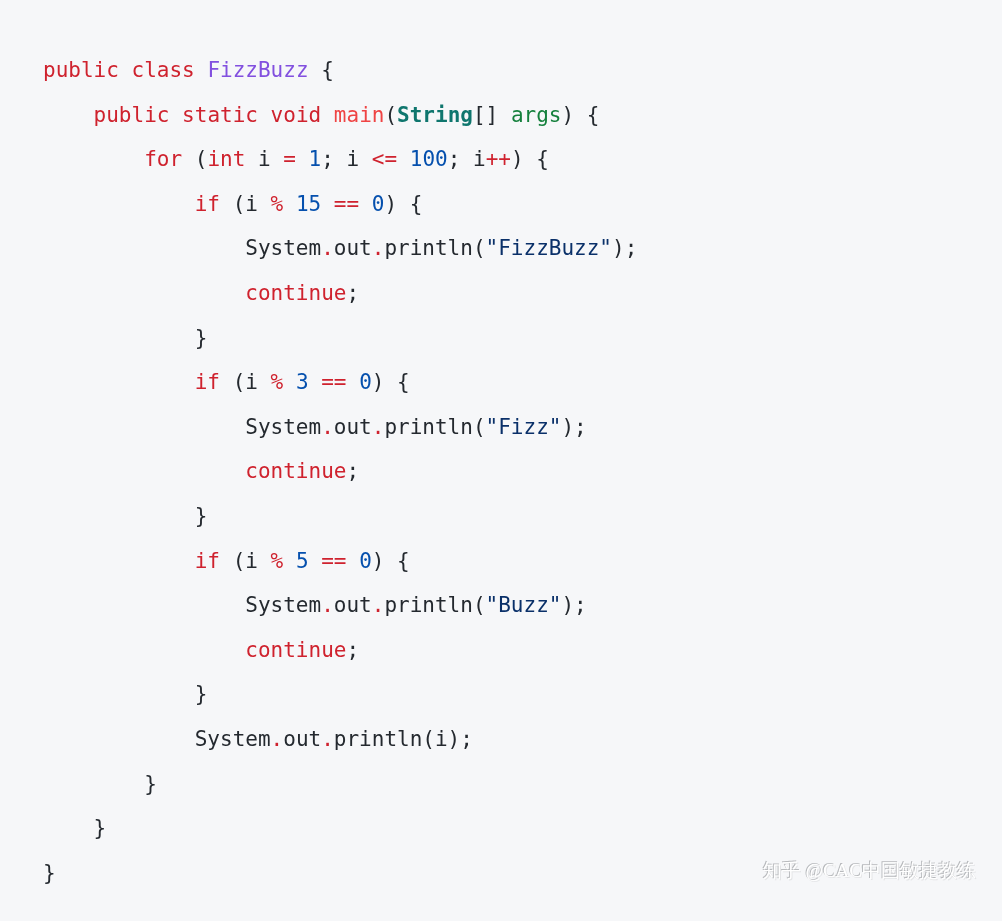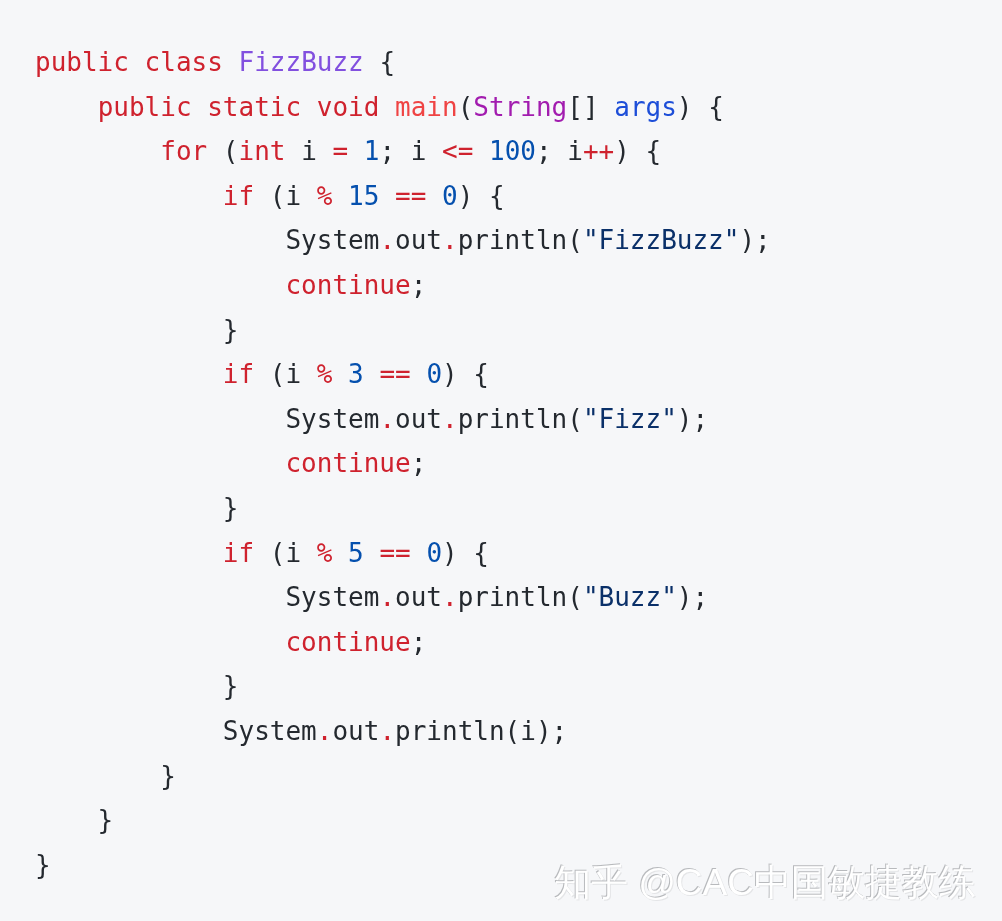--- a/index.html
+++ b/index.html
@@ -6,42 +6,42 @@
   body {
     width: 1002px; height: 921px;
     background: #f6f7f9;
     position: relative;
     overflow: hidden;
   }
   .code {
     position: absolute;
     left: 35px; top: 40px;
     font-family: "DejaVu Sans Mono", "Liberation Mono", monospace;
-    font-size: 26px;
+    font-size: 21px;
     line-height: 44.6px;
     color: #24292f;
     white-space: pre;
-    margin: 0;
+    margin: 8px;
   }
   .line { display: block; height: 44.6px; }
   .kw { color: #cf222e; }
   .cls { color: #8250df; }
   .fn { color: #ef4444; }
-  .type { color: #a21caf; }
-  .param { color: #1d4ed8; }
+  .type { color: #0f766e; font-weight: bold; }
+  .param { color: #15803d; }
   .num { color: #0550ae; }
   .op { color: #cf222e; }
   .str { color: #0a3069; }
   .dot { color: #cf222e; }
   .plain { color: #24292f; }
   .watermark {
     position: absolute;
     right: 26px; top: 858px;
-    font-family: Liberation Sans, sans-serif;
-    font-size: 37px;
+    font-family: Liberation Serif, serif;
+    font-size: 19px;
     color: #ffffff;
     text-shadow: -1px -1px 0 #b8babd, 1px 1px 0 #e4e5e7;
     letter-spacing: 0px;
   }
 </style>
 </head>
 <body>
 
 <pre class="code" id="code-block"><span class="line"><span class="kw">public</span><span class="plain"> </span><span class="kw">class</span><span class="plain"> </span><span class="cls">FizzBuzz</span><span class="plain"> {</span></span><span class="line"><span class="plain">    </span><span class="kw">public</span><span class="plain"> </span><span class="kw">static</span><span class="plain"> </span><span class="kw">void</span><span class="plain"> </span><span class="fn">main</span><span class="plain">(</span><span class="type">String</span><span class="plain">[] </span><span class="param">args</span><span class="plain">) {</span></span><span class="line"><span class="plain">        </span><span class="kw">for</span><span class="plain"> (</span><span class="kw">int</span><span class="plain"> i </span><span class="op">=</span><span class="plain"> </span><span class="num">1</span><span class="plain">; i </span><span class="op">&lt;=</span><span class="plain"> </span><span class="num">100</span><span class="plain">; i</span><span class="op">++</span><span class="plain">) {</span></span><span class="line"><span class="plain">            </span><span class="kw">if</span><span class="plain"> (i </span><span class="op">%</span><span class="plain"> </span><span class="num">15</span><span class="plain"> </span><span class="op">==</span><span class="plain"> </span><span class="num">0</span><span class="plain">) {</span></span><span class="line"><span class="plain">                System</span><span class="dot">.</span><span class="plain">out</span><span class="dot">.</span><span class="plain">println(</span><span class="str">"FizzBuzz"</span><span class="plain">);</span></span><span class="line"><span class="plain">                </span><span class="kw">continue</span><span class="plain">;</span></span><span class="line"><span class="plain">            }</span></span><span class="line"><span class="plain">            </span><span class="kw">if</span><span class="plain"> (i </span><span class="op">%</span><span class="plain"> </span><span class="num">3</span><span class="plain"> </span><span class="op">==</span><span class="plain"> </span><span class="num">0</span><span class="plain">) {</span></span><span class="line"><span class="plain">                System</span><span class="dot">.</span><span class="plain">out</span><span class="dot">.</span><span class="plain">println(</span><span class="str">"Fizz"</span><span class="plain">);</span></span><span class="line"><span class="plain">                </span><span class="kw">continue</span><span class="plain">;</span></span><span class="line"><span class="plain">            }</span></span><span class="line"><span class="plain">            </span><span class="kw">if</span><span class="plain"> (i </span><span class="op">%</span><span class="plain"> </span><span class="num">5</span><span class="plain"> </span><span class="op">==</span><span class="plain"> </span><span class="num">0</span><span class="plain">) {</span></span><span class="line"><span class="plain">                System</span><span class="dot">.</span><span class="plain">out</span><span class="dot">.</span><span class="plain">println(</span><span class="str">"Buzz"</span><span class="plain">);</span></span><span class="line"><span class="plain">                </span><span class="kw">continue</span><span class="plain">;</span></span><span class="line"><span class="plain">            }</span></span><span class="line"><span class="plain">            System</span><span class="dot">.</span><span class="plain">out</span><span class="dot">.</span><span class="plain">println(i);</span></span><span class="line"><span class="plain">        }</span></span><span class="line"><span class="plain">    }</span></span><span class="line"><span class="plain">}</span></span></pre>
 

